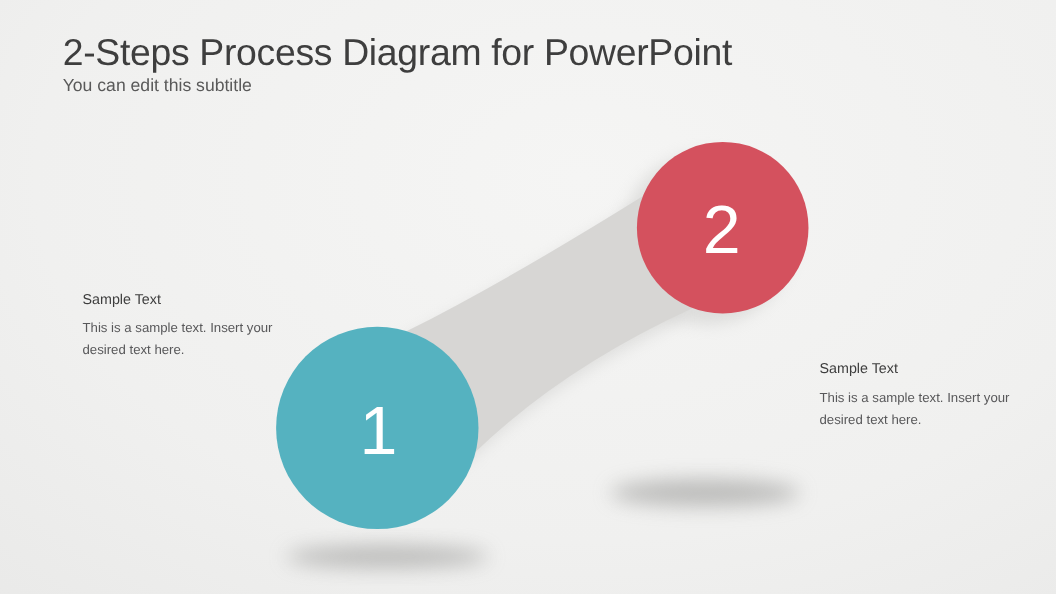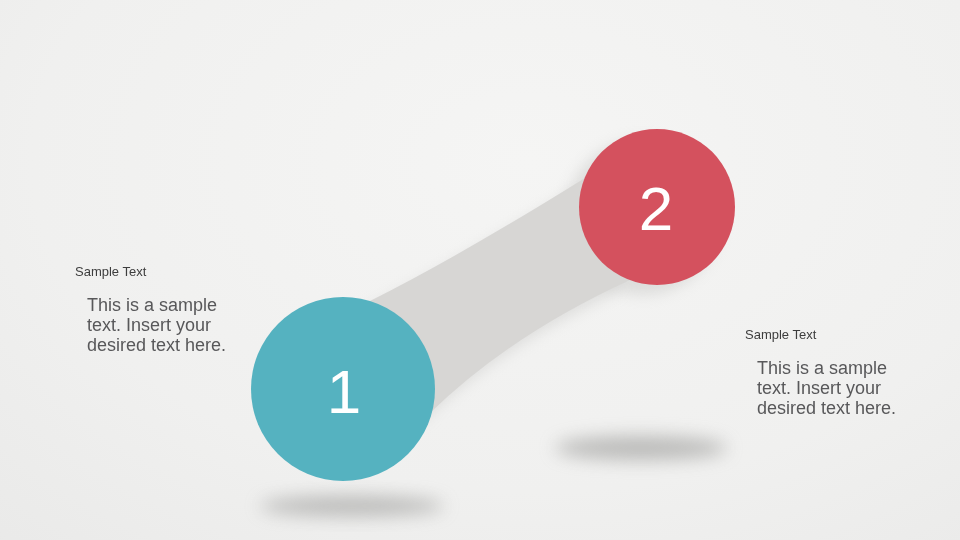--- a/index.html
+++ b/index.html
@@ -46,24 +46,24 @@
   .step-text.right { left: 745px; top: 324px; }
 
   .step-heading {
     font-size: 13px;
     line-height: 22px;
     color: #3d3d3d;
     margin: 0 0 5px 0;
     font-weight: 400;
   }
   .step-body {
-    font-size: 18px;
+    font-size: 12px;
     line-height: 20px;
     color: #58585a;
-    margin: 12px;
+    margin: 0;
   }
 
   .circle-number {
     font-family: "Liberation Sans", sans-serif;
     font-size: 62px;
     font-weight: 400;
   }
 </style>
 </head>
 <body>
@@ -92,20 +92,24 @@
 
     <circle cx="343" cy="389" r="92" fill="#55b2c0"></circle>
 
     <circle cx="657" cy="207" r="78" fill="#d4515e"></circle>
 
     <text class="circle-number" x="344" y="413" text-anchor="middle" fill="#ffffff">1</text>
 
     <text class="circle-number" x="656" y="230" text-anchor="middle" fill="#ffffff">2</text>
   </svg>
 
+  <div class="title-block">
+    <div class="slide-title">2-Steps Process Diagram for PowerPoint</div>
+    <div class="slide-subtitle">You can edit this subtitle</div>
+  </div>
 
   <div class="step-text left">
     <p class="step-heading">Sample Text</p>
     <p class="step-body">This is a sample text. Insert your desired text here.</p>
   </div>
 
   <div class="step-text right">
     <p class="step-heading">Sample Text</p>
     <p class="step-body">This is a sample text. Insert your desired text here.</p>
   </div>

